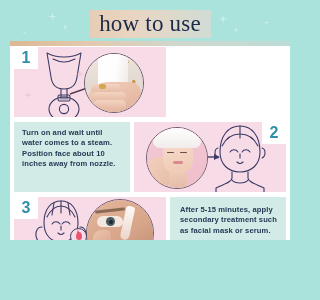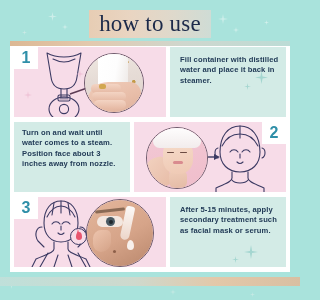--- a/index.html
+++ b/index.html
@@ -2,21 +2,21 @@
 <html><head>
 <meta charset="utf-8">
 <style>
   html,body{margin:0;padding:0;}
   body{
     width:300px;height:300px;overflow:hidden;
     font-family:"Liberation Sans", sans-serif;
     background:#a9e3dc;
     position:relative;
   }
-  #stage{position:absolute;inset:0;width:300px;height:300px;background:#a9e3dc;overflow:hidden;}
+  #stage{position:absolute;inset:0;width:300px;height:240px;background:#a9e3dc;overflow:hidden;}
   .star{
     position:absolute;
     width:var(--s);height:var(--s);
     color:var(--c);
     opacity:var(--o,1);
   }
   .star:before,.star:after{
     content:"";position:absolute;left:0;top:0;width:100%;height:100%;
     background:currentColor;
   }
@@ -265,31 +265,26 @@
         </div>
       </div>
 
       <div class="badge badge-tl">
         <span>1</span>
       </div>
     </div>
 
     <div class="gap"></div>
 
+  </div>
+
+  <div class="row" id="row2">
+
     <div class="pane pane-txt w-txt">
-      <div class="txt-inner">Fill container with distilled water and place it back in steamer.</div>
-      <div class="star" style="--s:13px;--c:#a4d6d0;left:85px;top:24px;"></div>
-      <div class="star" style="--s:7px;--c:#a4d6d0;left:74px;top:36px;"></div>
-    </div>
-  </div>
-
-  <div class="row" id="row2">
-
-    <div class="pane pane-txt w-txt">
-      <div class="txt-inner">Turn on and wait until water comes to a steam. Position face about 3 inches away from nozzle.</div>
+      <div class="txt-inner">Turn on and wait until water comes to a steam. Position face about 10 inches away from nozzle.</div>
     </div>
 
     <div class="gap"></div>
 
     <div class="pane pane-art w-art">
       <svg class="art-svg" viewBox="0 0 152 70">
         <g fill="none" stroke="#3c3a63" stroke-width="1.1" stroke-linejoin="round" stroke-linecap="round">
           <path d="M86 30 C86 14 94 4 106 4 C118 4 126 14 126 30 C126 42 118 50 106 50 C94 50 86 42 86 30 Z"></path>
           <path d="M106 4 L106 16"></path>
           <path d="M88 24 C92 16 99 12 106 12 C113 12 120 16 124 24"></path>

